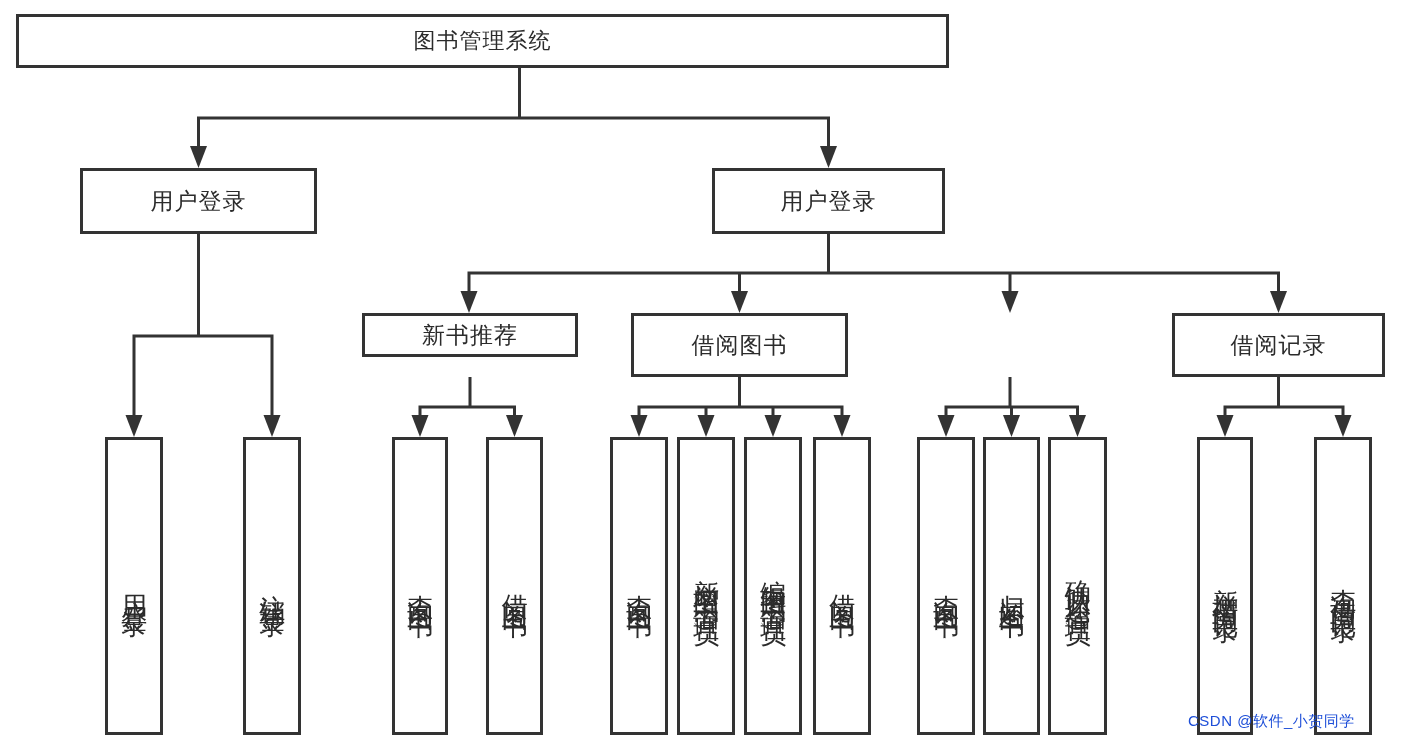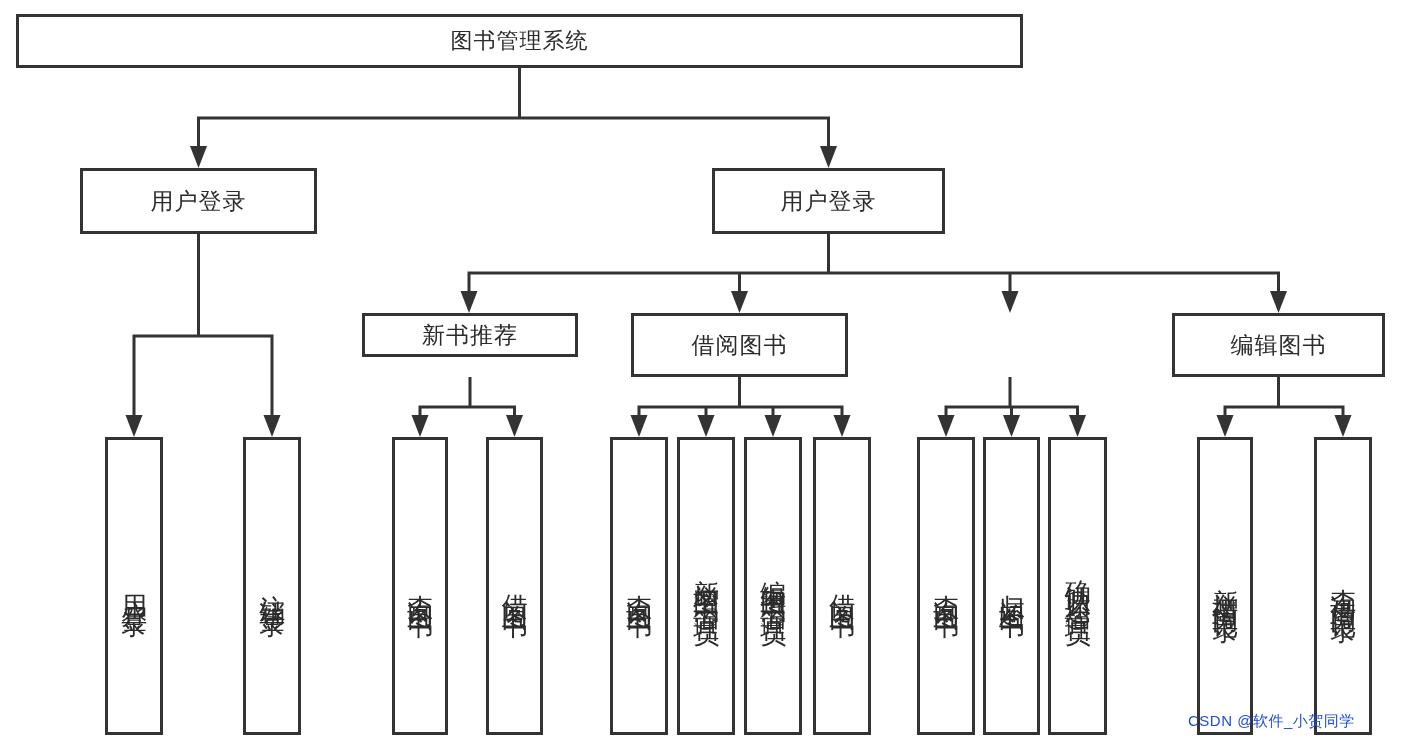--- a/index.html
+++ b/index.html
@@ -72,28 +72,28 @@
       <polygon points="764.5,415 781.5,415 773,437"></polygon>
       <polygon points="833.5,415 850.5,415 842,437"></polygon>
       <polygon points="937.5,415 954.5,415 946,437"></polygon>
       <polygon points="1003,415 1020,415 1011.5,437"></polygon>
       <polygon points="1069,415 1086,415 1077.5,437"></polygon>
       <polygon points="1216.5,415 1233.5,415 1225,437"></polygon>
       <polygon points="1334.5,415 1351.5,415 1343,437"></polygon>
     </g>
   </svg>
 
-  <div class="node root" style="left:16px;top:14px;width:1007px;height:54px">图书管理系统</div>
+  <div class="node root" style="left:16px;top:14px;width:933px;height:54px">图书管理系统</div>
 
   <div class="node h" style="left:80px;top:168px;width:237px;height:66px">用户登录</div>
   <div class="node h" style="left:712px;top:168px;width:233px;height:66px">用户登录</div>
 
   <div class="node h" style="left:362px;top:313px;width:216px;height:44px">新书推荐</div>
   <div class="node h" style="left:631px;top:313px;width:217px;height:64px">借阅图书</div>
-  <div class="node h" style="left:1172px;top:313px;width:213px;height:64px">编辑图书</div>
+  <div class="node h" style="left:1172px;top:313px;width:213px;height:64px">借阅记录</div>
 
   <div class="node v" style="left:105px;width:58px">
     <span class="vtext">用户登录</span>
   </div>
   <div class="node v" style="left:243px;width:58px">
     <span class="vtext">注销登录</span>
   </div>
 
   <div class="node v" style="left:392px;width:56px">
     <span class="vtext">查询图书</span>

